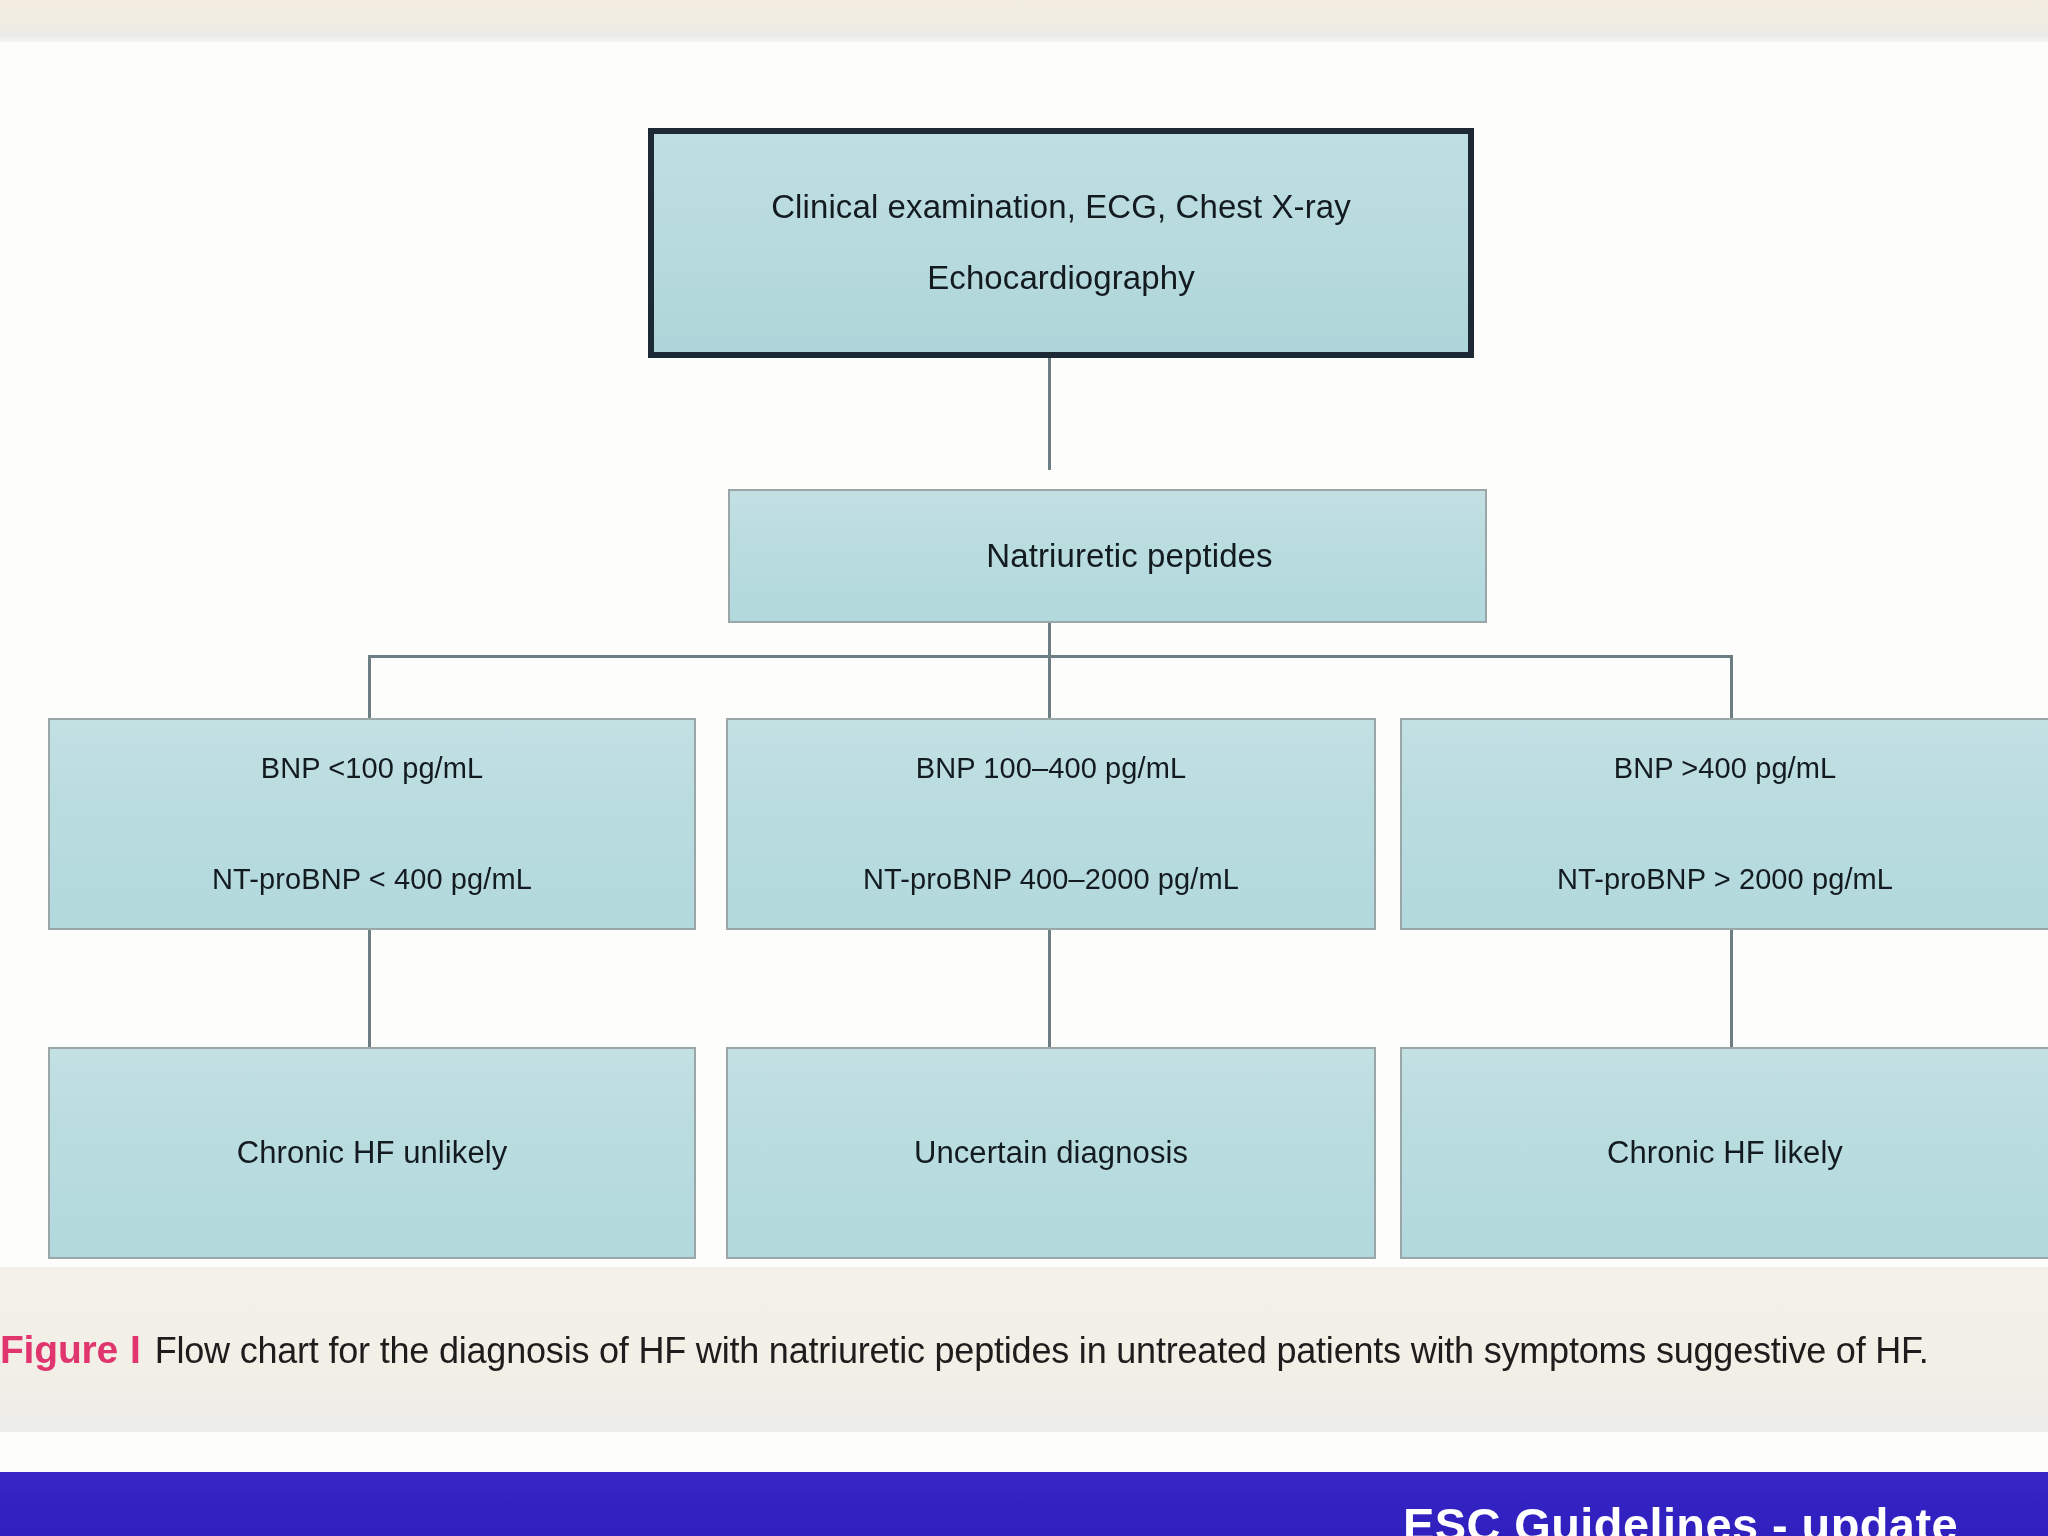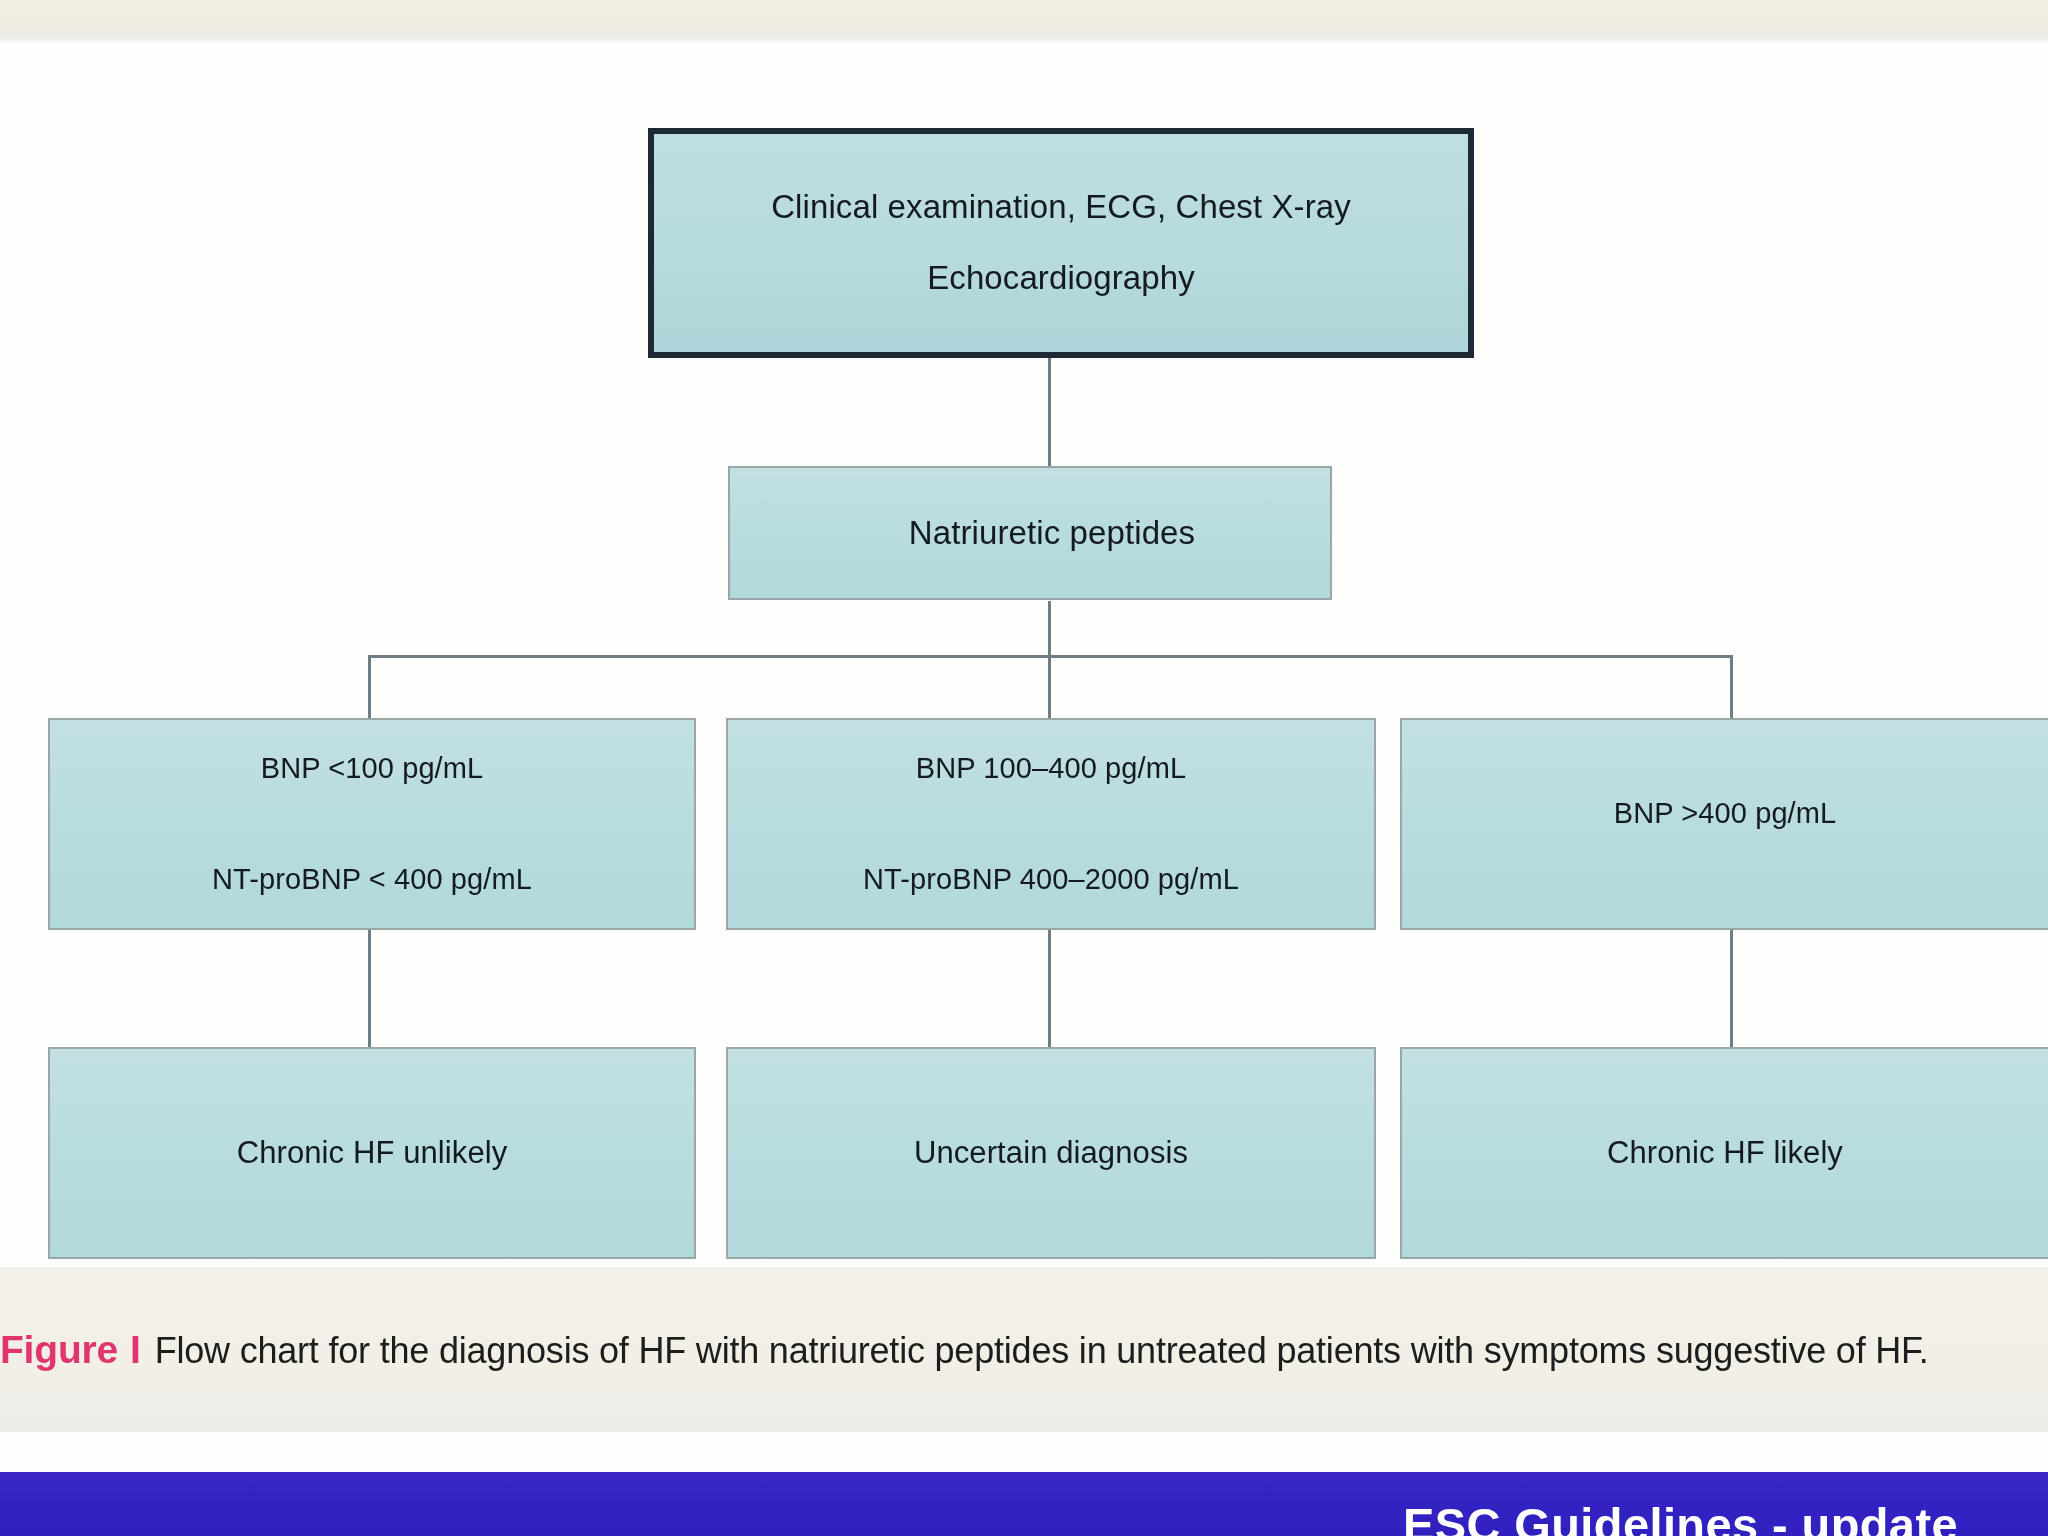--- a/index.html
+++ b/index.html
@@ -65,22 +65,22 @@
   
   #node-root {
     left: 648px; top: 86px;
     width: 826px; height: 230px;
     font-size: 33px;
   }
   #node-root .line:first-child { margin-bottom: 22px; }
 
   
   #node-np {
-    left: 728px; top: 424px;
-    width: 604px; height: 134px;
+    left: 728px; top: 447px;
+    width: 759px; height: 134px;
     font-size: 33px;
     padding-left: 44px;
   }
 
   
   .node-bnp { font-size: 29px; height: 212px; top: 676px; gap: 46px; }
   #node-bnp-low  { left: 48px;   width: 648px; }
   #node-bnp-mid  { left: 726px;  width: 650px; }
   #node-bnp-high { left: 1400px; width: 650px; }
   .node-bnp .line:first-child { margin-bottom: 22px; }
@@ -198,20 +198,21 @@
     <div class="node node-bnp" id="node-bnp-low">
       <span class="line">BNP &lt;100 pg/mL</span>
       <span class="line">NT-proBNP &lt; 400 pg/mL</span>
     </div>
     <div class="node node-bnp" id="node-bnp-mid">
       <span class="line">BNP 100–400 pg/mL</span>
       <span class="line">NT-proBNP 400–2000 pg/mL</span>
     </div>
     <div class="node node-bnp" id="node-bnp-high">
       <span class="line">BNP &gt;400 pg/mL</span>
+      <span class="line">NT-proBNP &gt; 2000 pg/mL</span>
     </div>
 
     <div class="node node-outcome" id="node-out-low">
       <span class="line">Chronic HF unlikely</span>
     </div>
     <div class="node node-outcome" id="node-out-mid">
       <span class="line">Uncertain diagnosis</span>
     </div>
     <div class="node node-outcome" id="node-out-high">
       <span class="line">Chronic HF likely</span>

